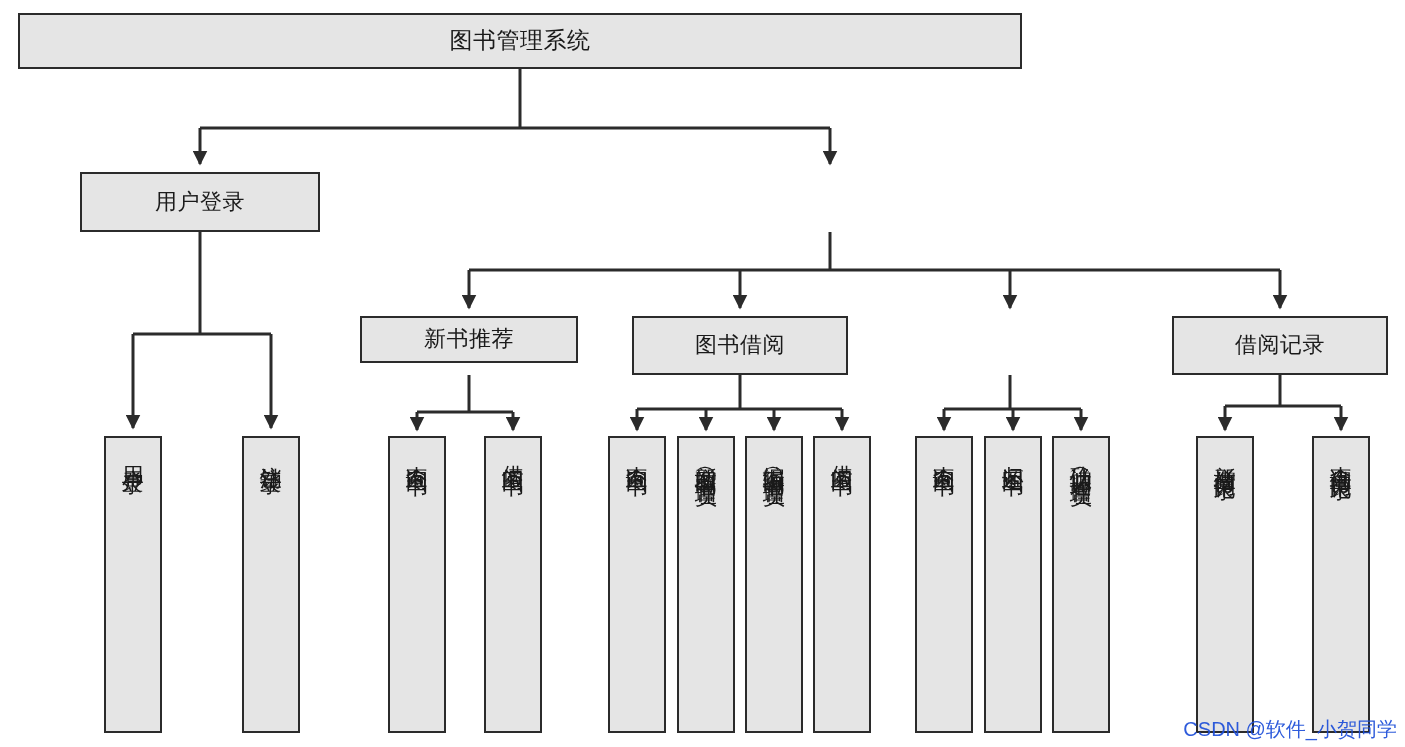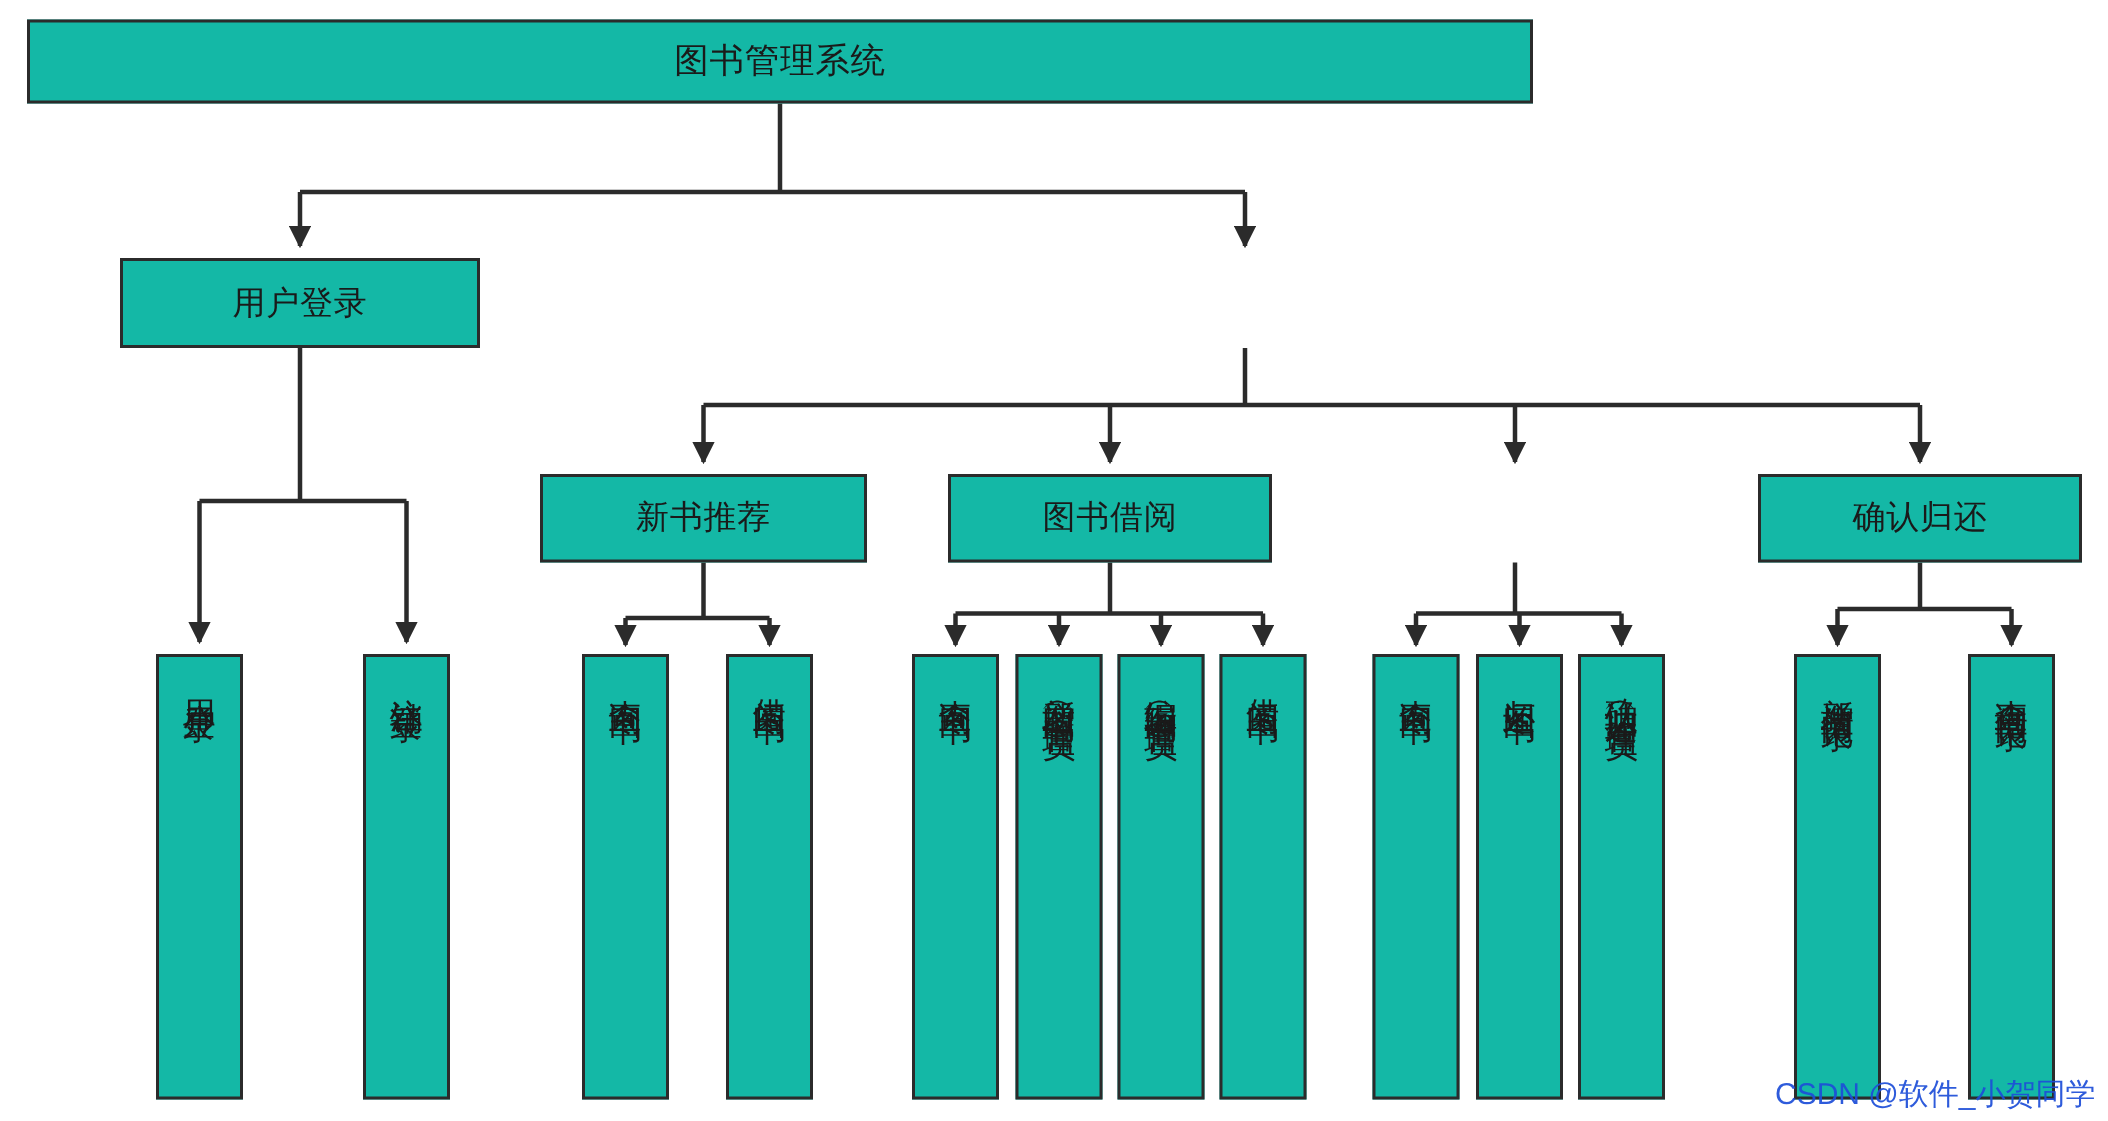--- a/index.html
+++ b/index.html
@@ -13,21 +13,21 @@
   #canvas {
     position: relative;
     width: 1405px;
     height: 747px;
     background: #ffffff;
     overflow: hidden;
   }
   .node {
     position: absolute;
     box-sizing: border-box;
-    background: #14b8a6;
+    background: #e5e5e5;
     border: 2px solid #2b2b2b;
     display: flex;
     align-items: center;
     justify-content: center;
     color: #1a1a1a;
   }
   .node-label {
     display: block;
     text-align: center;
     letter-spacing: 0.5px;
@@ -128,28 +128,28 @@
   </svg>
 
   <div class="node horizontal root" style="left:18px; top:13px; width:1004px; height:56px;">
     <span class="node-label">图书管理系统</span>
   </div>
 
   <div class="node horizontal" style="left:80px; top:172px; width:240px; height:60px;">
     <span class="node-label">用户登录</span>
   </div>
 
-  <div class="node horizontal" style="left:360px; top:316px; width:218px; height:59px;">
+  <div class="node horizontal" style="left:360px; top:316px; width:218px; height:47px;">
     <span class="node-label">新书推荐</span>
   </div>
   <div class="node horizontal" style="left:632px; top:316px; width:216px; height:59px;">
     <span class="node-label">图书借阅</span>
   </div>
   <div class="node horizontal" style="left:1172px; top:316px; width:216px; height:59px;">
-    <span class="node-label">确认归还</span>
+    <span class="node-label">借阅记录</span>
   </div>
 
   <div class="node vertical" style="left:104px; top:436px; width:58px; height:297px;">
     <span class="node-label">用户登录</span>
   </div>
   <div class="node vertical" style="left:242px; top:436px; width:58px; height:297px;">
     <span class="node-label">注销登录</span>
   </div>
 
   <div class="node vertical" style="left:388px; top:436px; width:58px; height:297px;">

